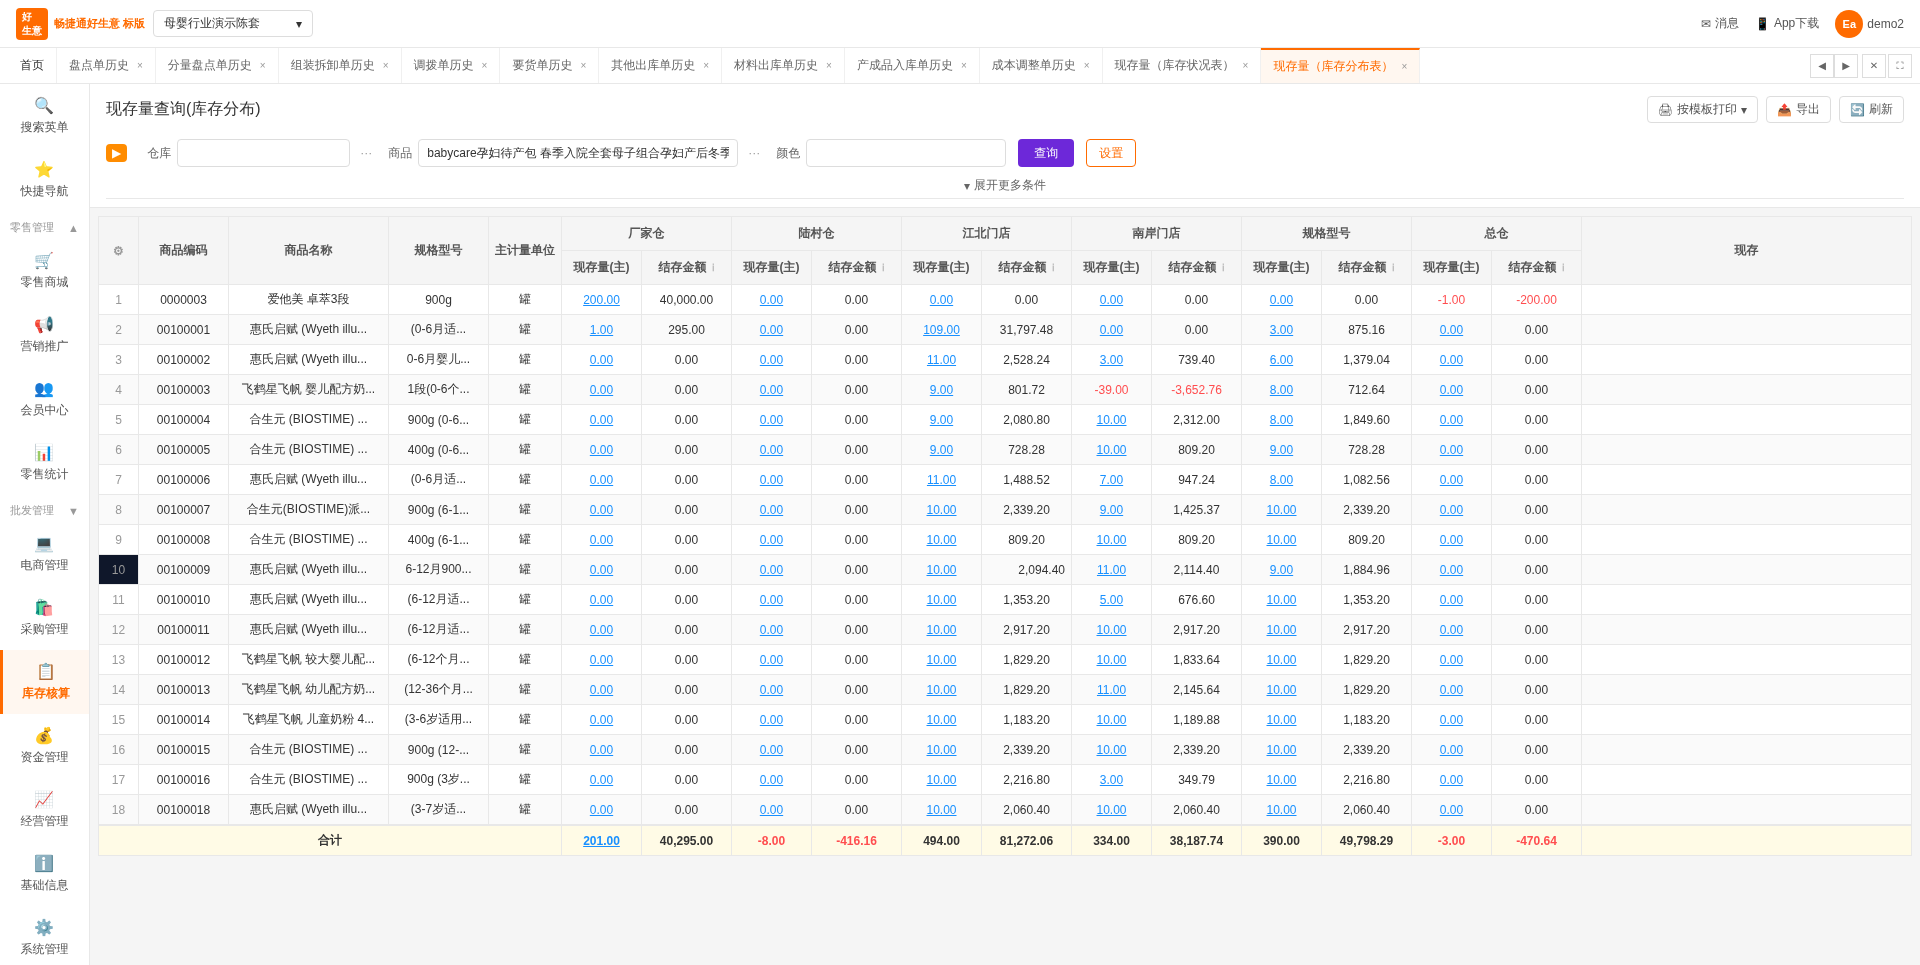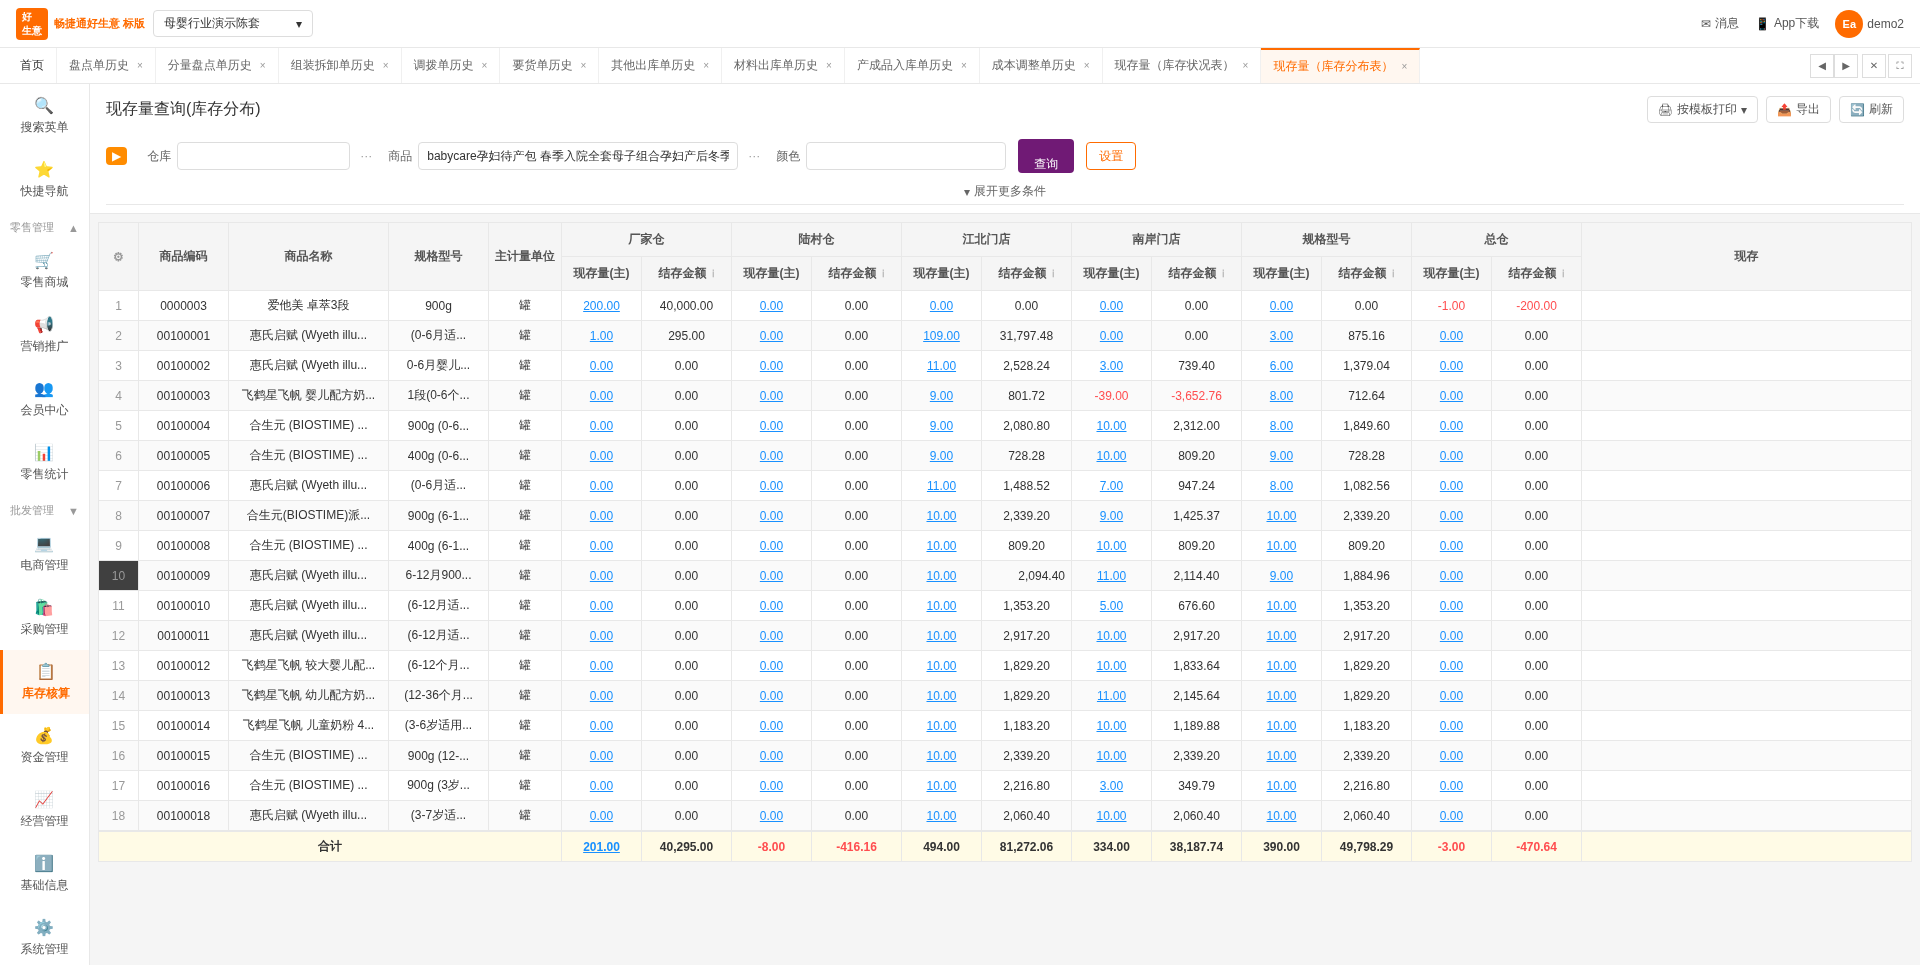--- a/index.html
+++ b/index.html
@@ -47,21 +47,21 @@
     .header-btn { display: flex; align-items: center; gap: 4px; padding: 4px 10px; border: 1px solid #ddd; border-radius: 4px; cursor: pointer; font-size: 12px; color: #555; background: #fff; }
 
     
     .filter-area { background: #fff; padding: 8px 16px; border-bottom: 1px solid #e8e8e8; }
     .filter-row { display: flex; align-items: center; gap: 12px; flex-wrap: wrap; }
     .filter-item { display: flex; align-items: center; gap: 6px; }
     .filter-label { color: #666; font-size: 12px; white-space: nowrap; }
     .filter-input { padding: 4px 8px; border: 1px solid #ddd; border-radius: 4px; font-size: 12px; height: 28px; min-width: 80px; }
     .filter-input-long { min-width: 320px; color: #333; }
     .filter-dots { color: #999; cursor: pointer; padding: 0 4px; }
-    .search-btn { background: #701a75; color: #fff; border: none; border-radius: 4px; padding: 17px 16px; cursor: pointer; font-size: 12px; height: 28px; }
+    .search-btn { background: #6d28d9; color: #fff; border: none; border-radius: 4px; padding: 5px 16px; cursor: pointer; font-size: 12px; height: 28px; }
     .setting-btn { background: #fff; color: #ff6b00; border: 1px solid #ff6b00; border-radius: 4px; padding: 4px 12px; cursor: pointer; font-size: 12px; height: 28px; }
     .orange-arrow { background: #ff8c00; color: #fff; border: none; border-radius: 4px; padding: 2px 6px; cursor: pointer; font-size: 12px; margin-right: 8px; }
 
     
     .table-container { flex: 1; overflow: auto; padding: 8px; }
     .data-table { width: 100%; border-collapse: collapse; background: #fff; font-size: 12px; }
     .data-table th { background: #f5f5f5; padding: 8px 6px; text-align: center; border: 1px solid #e8e8e8; font-weight: 600; color: #555; white-space: nowrap; position: sticky; top: 0; z-index: 10; }
     .data-table td { padding: 6px 6px; border: 1px solid #e8e8e8; text-align: center; white-space: nowrap; }
     .data-table .num-link { color: #1890ff; text-decoration: underline; cursor: pointer; }
     .data-table .negative { color: #ff4d4f; }
@@ -466,21 +466,21 @@
     <td style="">809.20</td>
     <td class="num-link" style="">10.00</td>
     <td class="" style="">809.20</td>
     <td class="num-link" style="">10.00</td>
     <td style="">809.20</td>
     <td class="num-link" style="">0.00</td>
     <td class="" style="">0.00</td>
     <td style=""></td>
   </tr>
             <tr>
-    <td class="row-num" style="background:#404040;">10</td>
+    <td class="row-num" style="background:#0f172a;">10</td>
     <td style="background:#fafafa;">00100009</td>
     <td class="td-left" style="background:#fafafa;">惠氏启赋 (Wyeth illu...</td>
     <td style="background:#fafafa;">6-12月900...</td>
     <td style="background:#fafafa;">罐</td>
     <td class="num-link" style="background:#fafafa;">0.00</td>
     <td style="background:#fafafa;">0.00</td>
     <td class="num-link" style="background:#fafafa;">0.00</td>
     <td style="background:#fafafa;">0.00</td>
     <td class="num-link" style="background:#fafafa;">10.00</td>
     <td style="background:#fafafa;text-align:right;">2,094.40</td>

